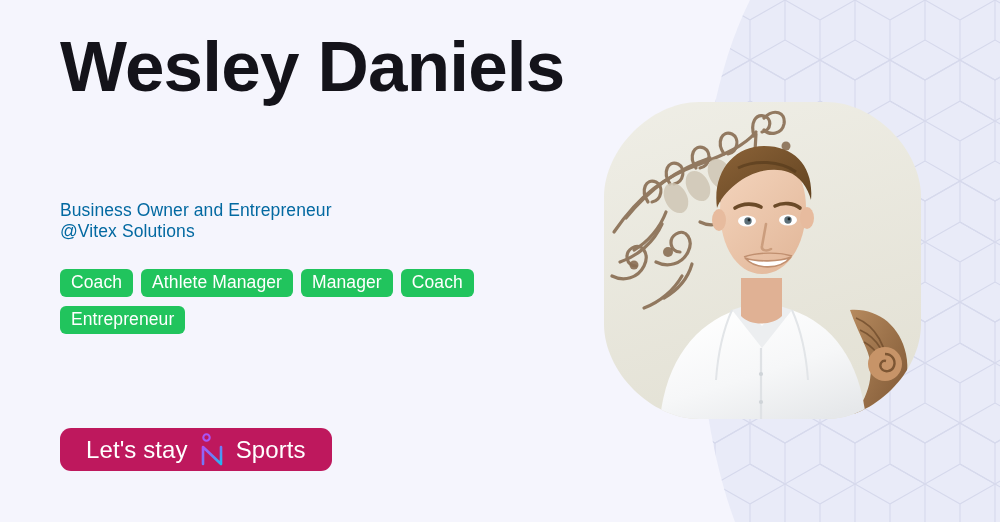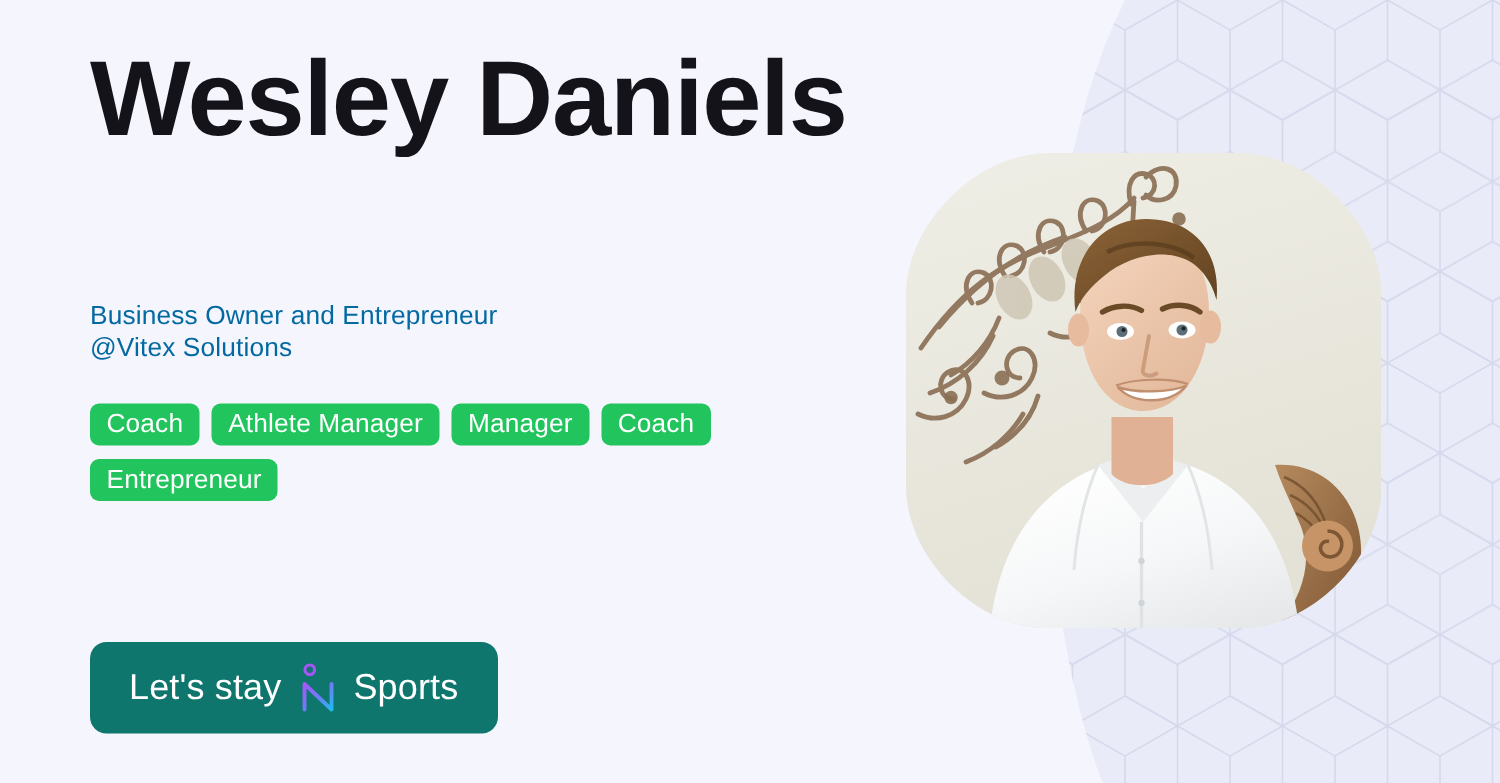--- a/index.html
+++ b/index.html
@@ -64,25 +64,25 @@
     background:#21c45d;
     color:#ffffff;
     font-size:17.5px;
     line-height:1;
     letter-spacing:0.1px;
     white-space:nowrap;
   }
 
   #cta-button {
     position:absolute; left:0; top:428px;
-    height:61px;
+    height:43px;
     padding:0 26px;
     display:inline-flex; align-items:center;
     gap:9px;
-    background:#0f766e;
+    background:#be185d;
     border:none; border-radius:11px;
     cursor:pointer;
   }
   #cta-button .cta-text {
     color:#ffffff;
     font-size:24px;
     font-weight:400;
     letter-spacing:0.1px;
     line-height:1;
   }

